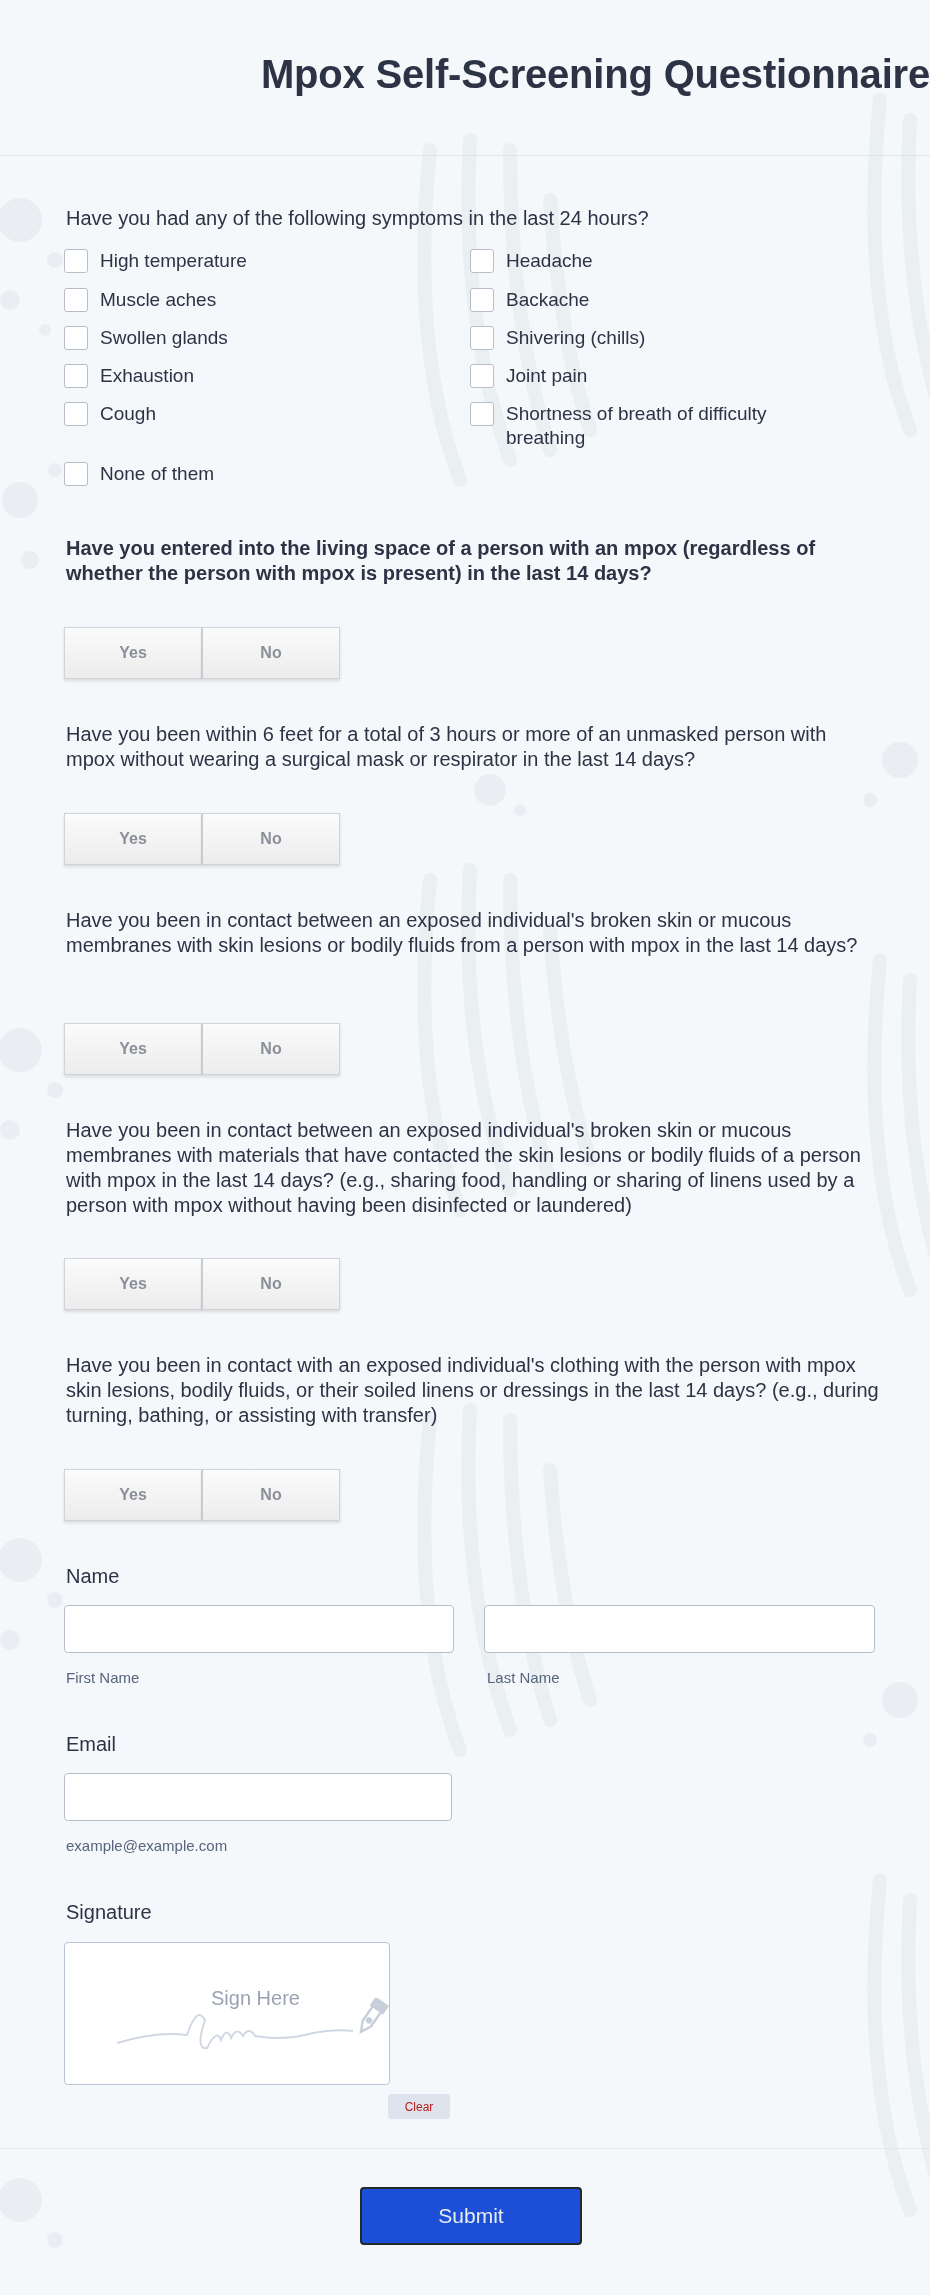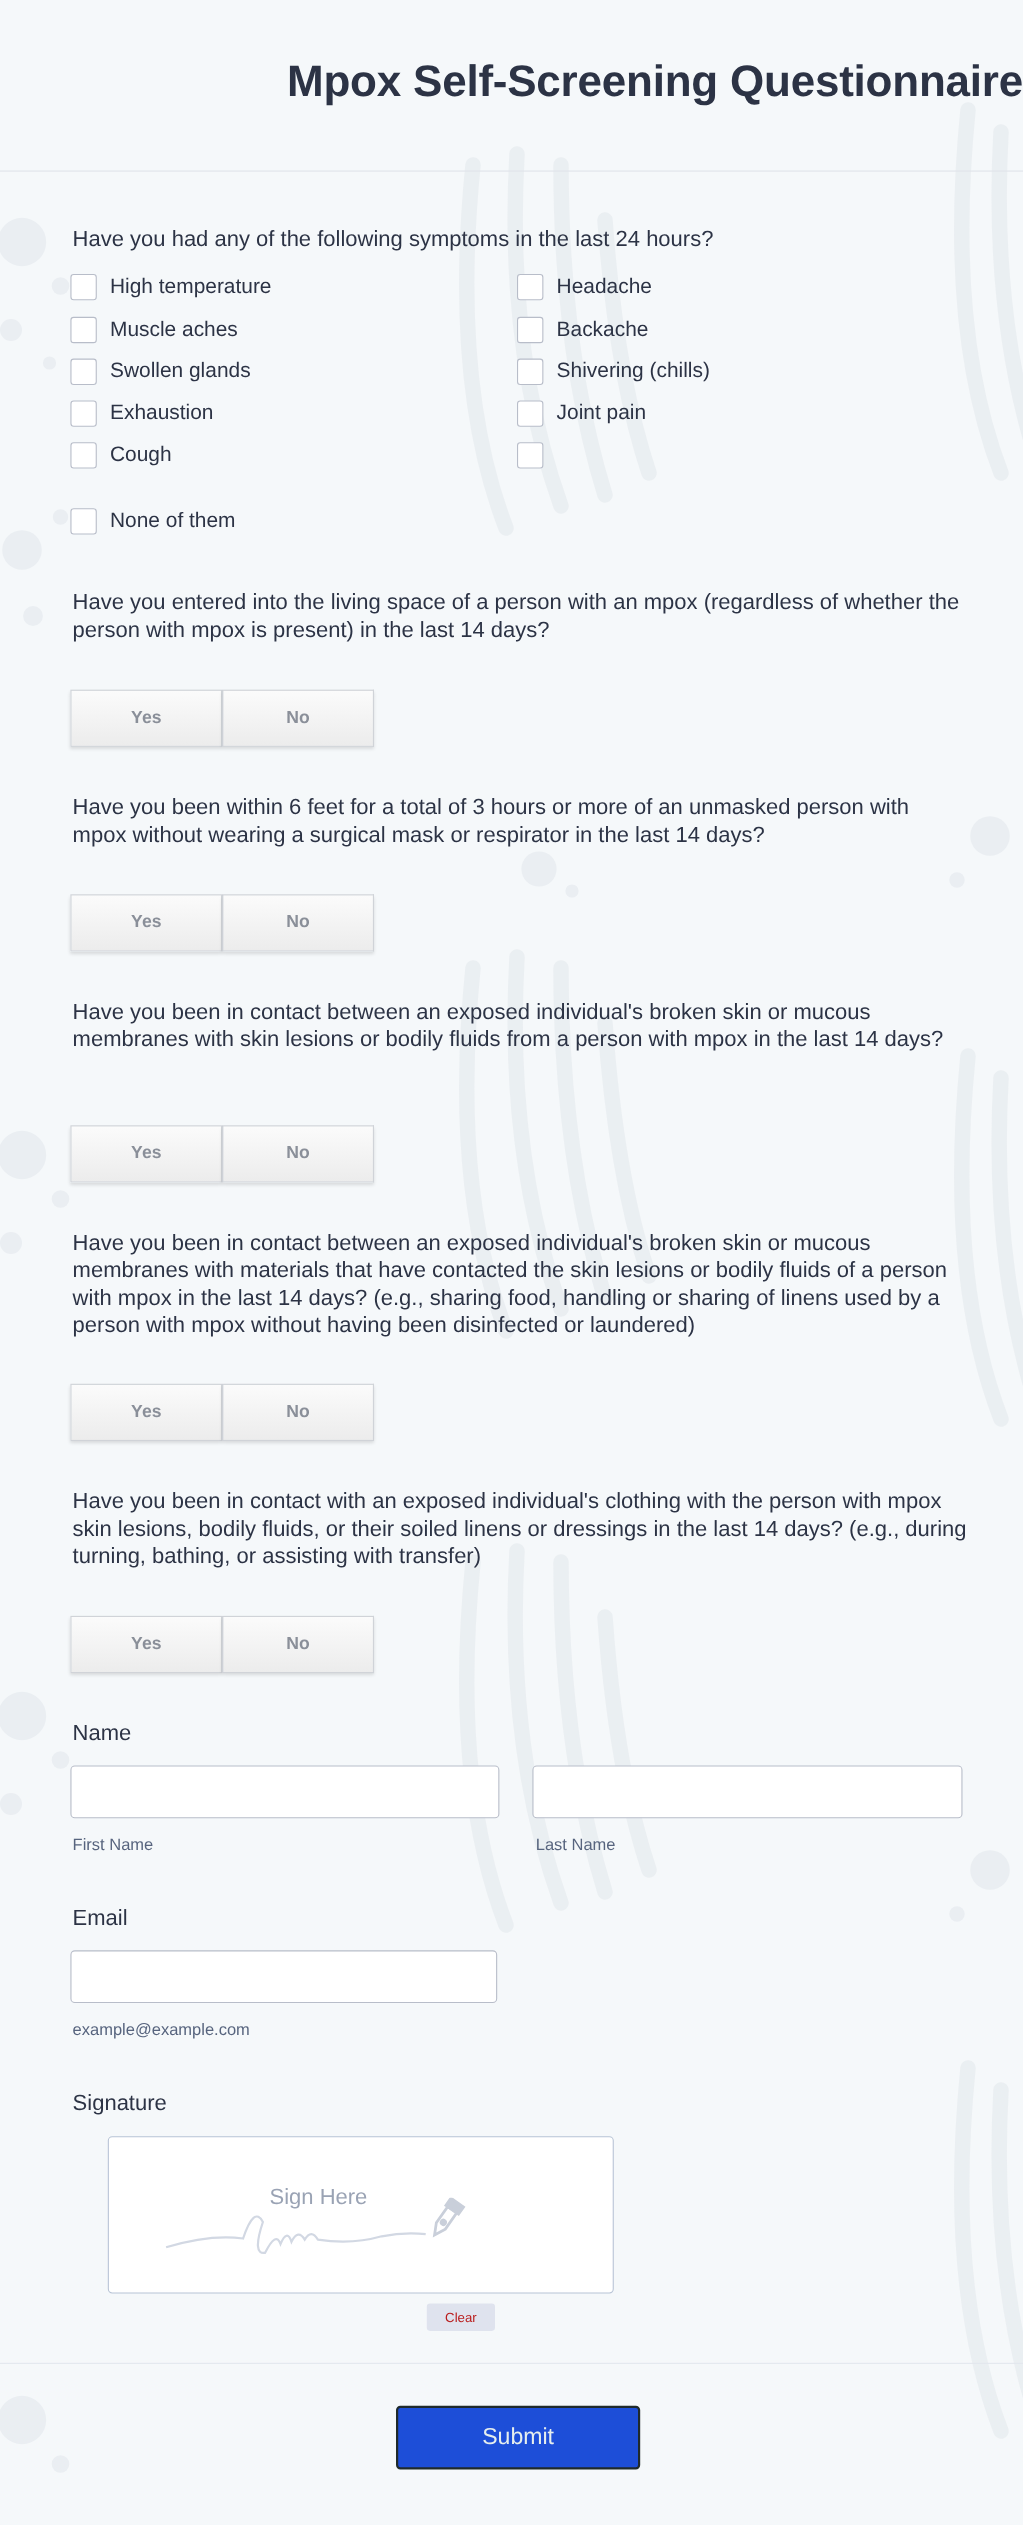--- a/index.html
+++ b/index.html
@@ -19,21 +19,21 @@
   .q-label { font-size: 20px; line-height: 25px; color: #2c3345; padding-left: 66px; padding-right: 50px; }
   .checks { position: absolute; left: 64px; width: 820px; }
   .check { position: absolute; display: flex; align-items: flex-start; font-size: 19px; line-height: 24px; color: #2c3345; }
   .check .box { width: 24px; height: 24px; border: 1.5px solid #b8bdc9; border-radius: 3px; background: #fff; margin-right: 12px; flex-shrink: 0; margin-top: 0px; }
   .yn { position: absolute; left: 64px; display: flex; margin-top: 24px; }
   .yn .btn { width: 138px; height: 52px; background: linear-gradient(#fbfbfb, #ececec); border: 1px solid #d0d3d8; display: flex; align-items: center; justify-content: center; font-size: 16px; font-weight: 700; color: #8a8f99; box-shadow: 0 2px 3px rgba(0,0,0,0.12); }
   .yn .btn + .btn { border-left: 1px solid #c8ccd2; }
   .field-label { position: absolute; left: 66px; font-size: 20px; color: #2c3345; }
   .input { position: absolute; height: 48px; background: #fff; border: 1.5px solid #b8bdc9; border-radius: 4px; }
   .sublabel { position: absolute; font-size: 15px; color: #57647e; }
-  .sig { position: absolute; left: 64px; top: 1942px; width: 460px; height: 143px; background: #fff; border: 1.5px solid #b8c4d6; border-radius: 4px; margin-left: 34px; }
+  .sig { position: absolute; left: 64px; top: 1942px; width: 326px; height: 143px; background: #fff; border: 1.5px solid #b8c4d6; border-radius: 4px; }
   .sig-text { position: absolute; left: 146px; top: 44px; font-size: 20px; color: #9aa3b4; }
   .clear-btn { position: absolute; left: 388px; top: 2094px; width: 62px; height: 25px; background: #dfe3ee; border-radius: 3px; font-size: 12px; color: #b91c1c; display: flex; align-items: center; justify-content: center; }
   .divider { position: absolute; left: 0; top: 2148px; width: 930px; height: 1px; background: #e3e7ee; }
   .submit { position: absolute; left: 360px; top: 2187px; width: 222px; height: 58px; background: #1d4ed8; border: 2px solid #1f2a2b; border-radius: 4px; color: #e6eeee; font-size: 21px; display: flex; align-items: center; justify-content: center; }
 </style>
 </head>
 <body>
 
 <svg class="bg-deco" width="930" height="2295" viewBox="0 0 930 2295">
   <g fill="none" stroke="#e9edf1" stroke-width="14" stroke-linecap="round" opacity="0.9">
@@ -109,28 +109,29 @@
     <label class="check" style="left:406px;top:115px;">
         <span class="box"></span>
         <span>Joint pain</span>
       </label>
     <label class="check" style="left:0;top:153px;">
         <span class="box"></span>
         <span>Cough</span>
       </label>
     <label class="check" style="left:406px;top:153px;width:330px;">
         <span class="box"></span>
+        <span>Shortness of breath of difficulty breathing</span>
       </label>
     <label class="check" style="left:0;top:213px;">
         <span class="box"></span>
         <span>None of them</span>
       </label>
   </div>
 
-  <div class="section" style="top:536px;">
+  <div class="section" style="top:536px;font-weight:bold;">
     <div class="q-label">Have you entered into the living space of a person with an mpox (regardless of whether the person with mpox is present) in the last 14 days?</div>
   </div>
   <div class="yn" style="top:603px;">
     <div class="btn">Yes</div>
     <div class="btn">No</div>
   </div>
 
   <div class="section" style="top:722px;">
     <div class="q-label">Have you been within 6 feet for a total of 3 hours or more of an unmasked person with mpox without wearing a surgical mask or respirator in the last 14 days?</div>
   </div>

